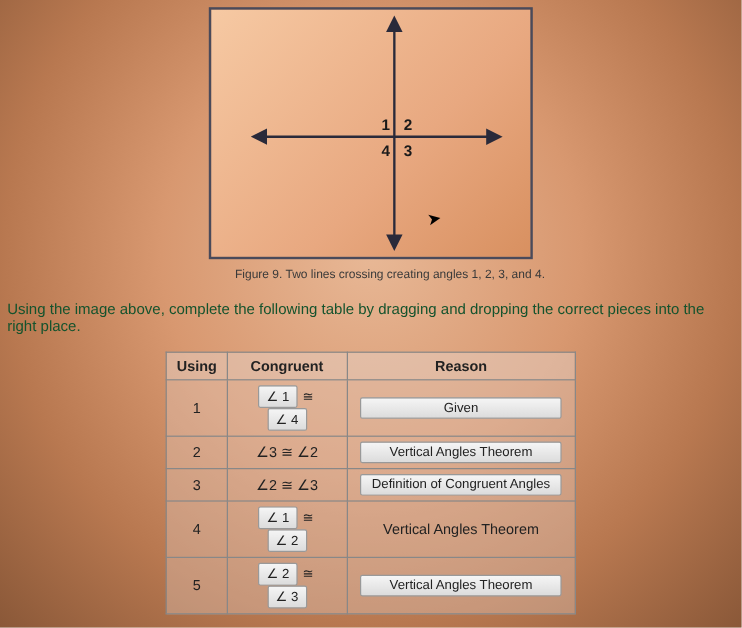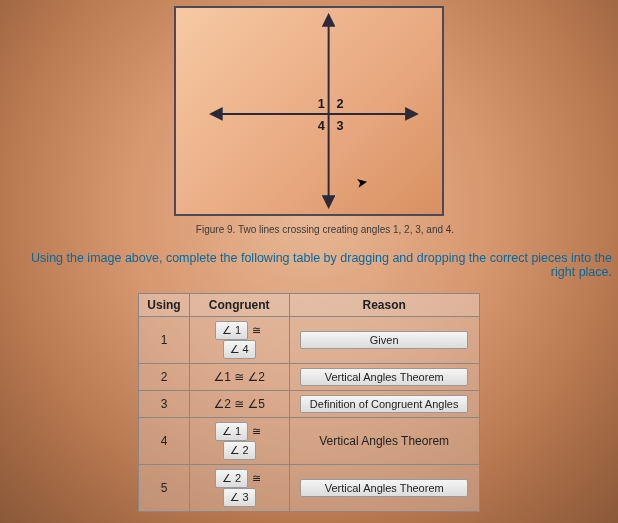--- a/index.html
+++ b/index.html
@@ -25,23 +25,22 @@
   .figure-box svg { width: 100%; height: 100%; }
   .caption {
     text-align: center;
     font-size: 10px;
     color: #3a3a3a;
     margin-bottom: 16px;
     margin-left: 32px;
   }
   .instruction {
     font-size: 12.5px;
-    color: #0369a1;
+    color: #14532d;
     padding: 0 6px 14px 6px;
-    text-align: right;
   }
   .proof-table {
     border-collapse: collapse;
     margin: 0 auto;
     font-size: 12px;
   }
   .proof-table th, .proof-table td {
     border: 1px solid #888;
     padding: 4px 8px;
     text-align: center;
@@ -109,26 +108,26 @@
     </tr>
   </thead>
   <tbody id="proof-body">
       <tr>
         <td>1</td>
         <td><span class="chip">∠ 1</span><span class="cong-sym">≅</span><span class="chip">∠ 4</span></td>
         <td><span class="chip wide">Given</span></td>
       </tr>
       <tr>
         <td>2</td>
-        <td><span class="stmt-plain">∠1 ≅ ∠2</span></td>
+        <td><span class="stmt-plain">∠3 ≅ ∠2</span></td>
         <td><span class="chip wide">Vertical Angles Theorem</span></td>
       </tr>
       <tr>
         <td>3</td>
-        <td><span class="stmt-plain">∠2 ≅ ∠5</span></td>
+        <td><span class="stmt-plain">∠2 ≅ ∠3</span></td>
         <td><span class="chip wide">Definition of Congruent Angles</span></td>
       </tr>
       <tr>
         <td>4</td>
         <td><span class="chip">∠ 1</span><span class="cong-sym">≅</span><span class="chip">∠ 2</span></td>
         <td><span>Vertical Angles Theorem</span></td>
       </tr>
       <tr>
         <td>5</td>
         <td><span class="chip">∠ 2</span><span class="cong-sym">≅</span><span class="chip">∠ 3</span></td>

